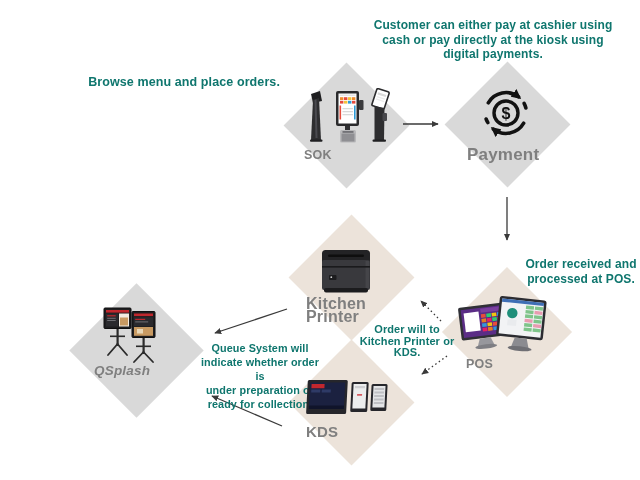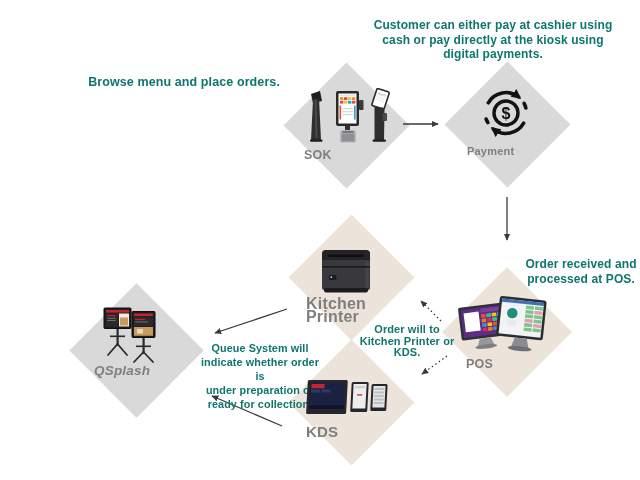--- a/index.html
+++ b/index.html
@@ -60,21 +60,21 @@
 processed at POS.</div>
   <div class="note" style="left:353px;top:324px;width:108px;font-size:11px;line-height:11.7px;">Order will to
 Kitchen Printer or
 KDS.</div>
   <div class="note" style="left:197px;top:341px;width:126px;font-size:10.8px;line-height:14px;">Queue System will
 indicate whether order is
 under preparation or
 ready for collection.</div>
 
   <div class="node-label" style="left:304px;top:148px;width:80px;font-size:12.5px;">SOK</div>
-  <div class="node-label" style="left:467px;top:145px;width:80px;font-size:11px;">Payment</div>
+  <div class="node-label" style="left:467px;top:145px;width:80px;font-size:17px;">Payment</div>
   <div class="node-label" style="left:306px;top:297px;width:80px;font-size:16px;line-height:13px;">Kitchen
 Printer</div>
   <div class="node-label" style="left:466px;top:357px;width:80px;font-size:12.5px;">POS</div>
   <div class="node-label" style="left:306px;top:423px;width:80px;font-size:15px;">KDS</div>
   <div class="node-label" style="left:94px;top:363px;width:80px;font-size:13.5px;font-style:italic;">QSplash</div>
 
   <svg class="icon" style="left:303px;top:88px;" width="88" height="58" viewBox="0 0 88 58">
     <path d="M8 6 L17 3 L19 13 L10 15 Z" fill="#1f1f21"></path>
     <path d="M10 12 L16 10 L18 52 L8 52 Z" fill="#2e2e30"></path>
     <path d="M11.5 12 L13.5 11.3 L14.5 50 L12.5 50 Z" fill="#4a4a4f"></path>

